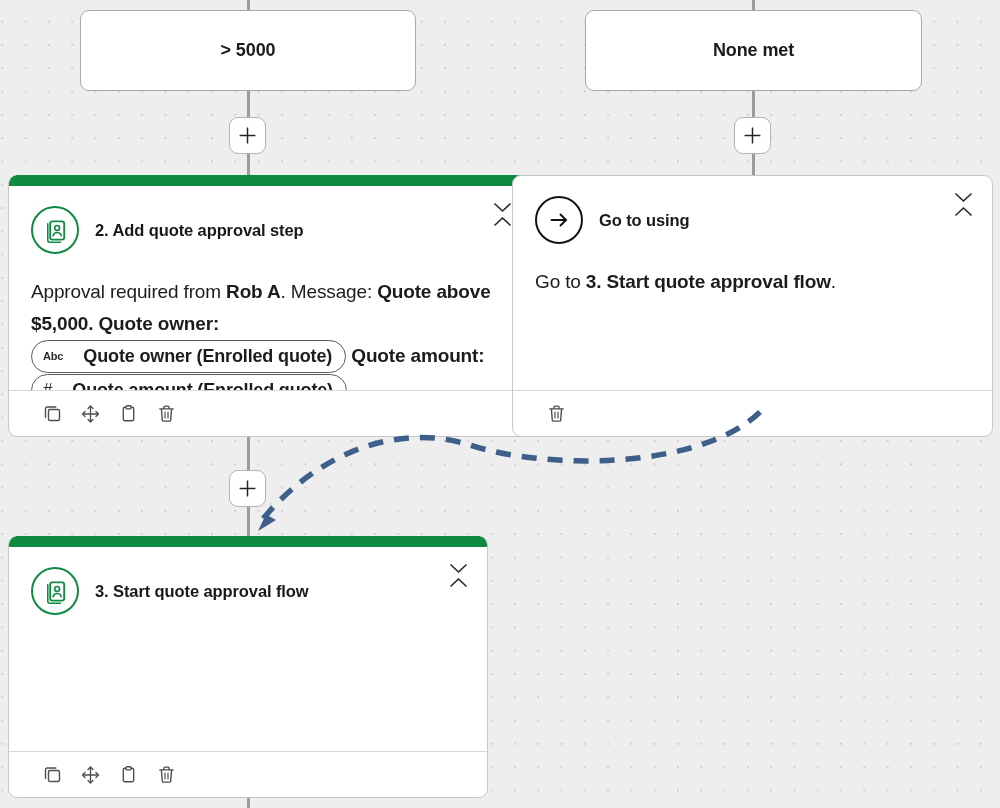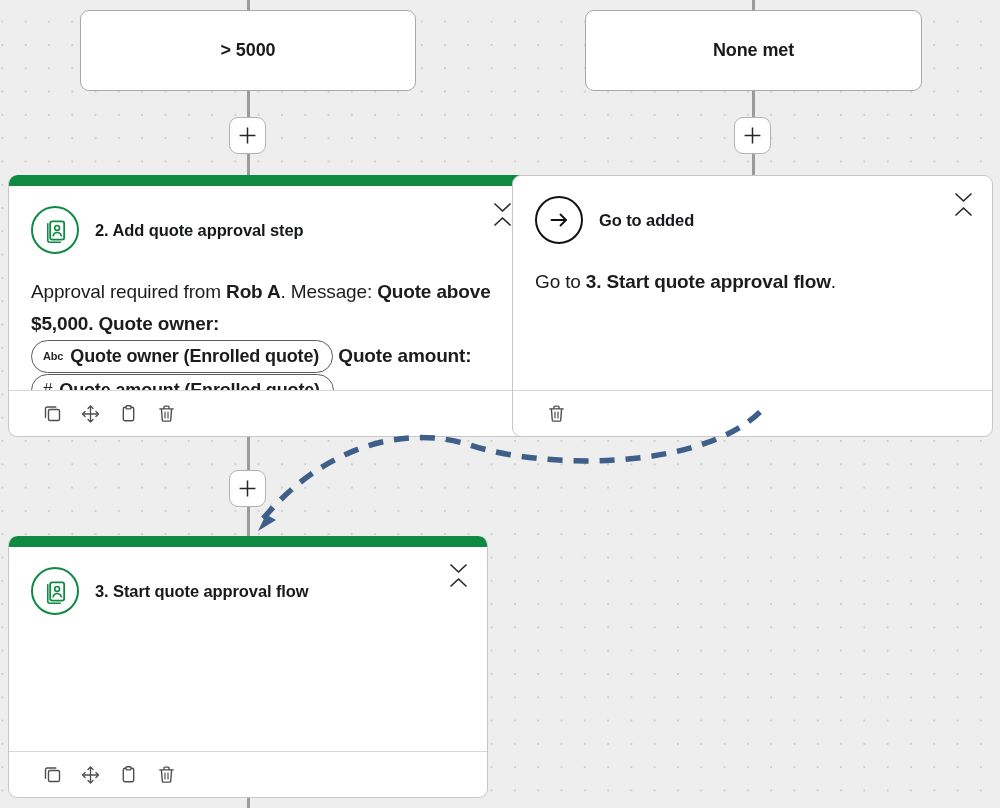--- a/index.html
+++ b/index.html
@@ -120,21 +120,21 @@
     font-size: 19px;
     line-height: 32px;
     color: #1c1c1c;
     letter-spacing: -0.15px;
     word-wrap: break-word;
   }
   .card-text b { font-weight: 700; }
   .token {
     display: inline-flex;
     align-items: flex-end;
-    gap: 7px;
+    gap: 20px;
     border: 1px solid #5a5a5a;
     border-radius: 18px;
     padding: 1px 13px 2px 11px;
     font-weight: 700;
     font-size: 18px;
     line-height: 28px;
     white-space: nowrap;
     background: #fff;
     vertical-align: middle;
   }
@@ -288,21 +288,21 @@
         </svg>
       </div>
 
       <div class="card-head">
         <div class="avatar-plain">
           <svg width="28" height="28" viewBox="0 0 28 28">
             <path d="M6.5 14 H21" stroke="#121212" stroke-width="1.9" stroke-linecap="round"></path>
             <path d="M15.5 8.5 L21 14 L15.5 19.5" stroke="#121212" stroke-width="1.9" fill="none" stroke-linecap="round" stroke-linejoin="round"></path>
           </svg>
         </div>
-        <div class="card-title">Go to added</div>
+        <div class="card-title">Go to using</div>
       </div>
 
       <div class="card-text">
         <span>Go to </span><b>3. Start quote approval flow</b><span>.</span>
       </div>
     </div>
 
     <div class="card-footer">
       <span class="fico">
         <svg width="19" height="19" viewBox="0 0 19 19">

